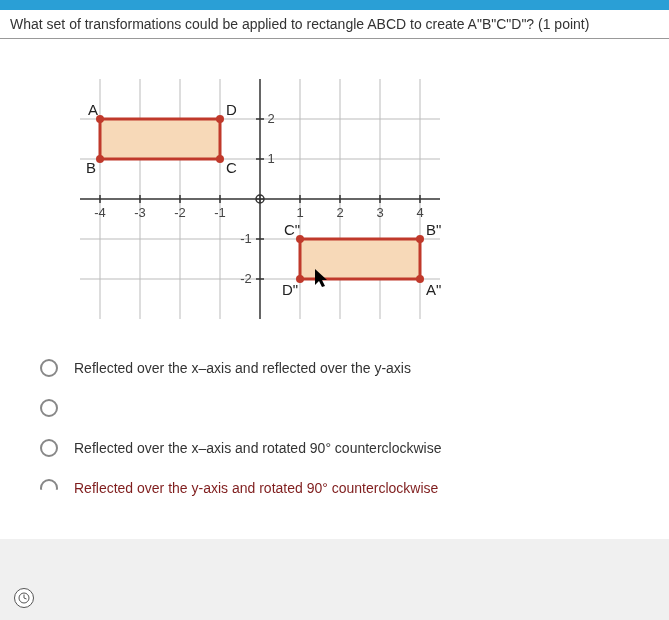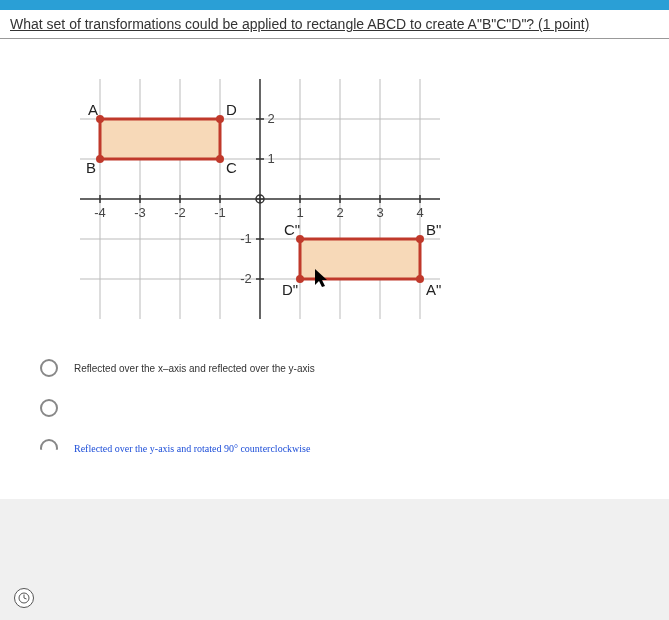--- a/index.html
+++ b/index.html
@@ -14,49 +14,48 @@
   .header-bar {
     background: #2a9fd6;
     height: 10px;
   }
   .question-bar {
     background: #fff;
     border-bottom: 1px solid #999;
     padding: 6px 10px;
     font-size: 14px;
     color: #333;
-    text-decoration: underline;
   }
   .content {
     background: #fff;
     padding: 10px 20px 20px 40px;
   }
   .chart-area {
     width: 420px;
     height: 280px;
     margin: 10px 0 20px 20px;
     position: relative;
   }
   .chart-area svg { width: 100%; height: 100%; }
   .options { margin-top: 20px; }
   .option-row {
     display: flex;
     align-items: center;
     margin-bottom: 22px;
-    font-size: 10px;
+    font-size: 14px;
     color: #333;
   }
   .radio {
     width: 18px; height: 18px;
     border: 2px solid #888;
     border-radius: 50%;
     margin-right: 16px;
     flex-shrink: 0;
   }
-  .faded { color: #1d4ed8; font-family: Liberation Serif, serif; }
+  .faded { color: #7f1d1d; }
   .timer {
     position: absolute;
     bottom: 12px;
     left: 14px;
     width: 20px; height: 20px;
     border: 1.5px solid #555;
     border-radius: 50%;
     display: flex;
     align-items: center;
     justify-content: center;
@@ -172,20 +171,24 @@
 
   <div class="options">
     <div class="option-row">
       <div class="radio"></div>
       <span>Reflected over the x–axis and reflected over the y-axis</span>
     </div>
     <div class="option-row">
       <div class="radio"></div>
     </div>
     <div class="option-row">
+      <div class="radio"></div>
+      <span>Reflected over the x–axis and rotated 90° counterclockwise</span>
+    </div>
+    <div class="option-row">
       <div class="radio" style="clip-path: inset(0 0 40% 0);"></div>
       <span class="faded">Reflected over the y-axis and rotated 90° counterclockwise</span>
     </div>
   </div>
 
 </div>
 
 <div class="timer">
   <svg width="12" height="12" viewBox="0 0 12 12">
     <circle cx="6" cy="6" r="5" fill="none" stroke="#555" stroke-width="1"></circle>

